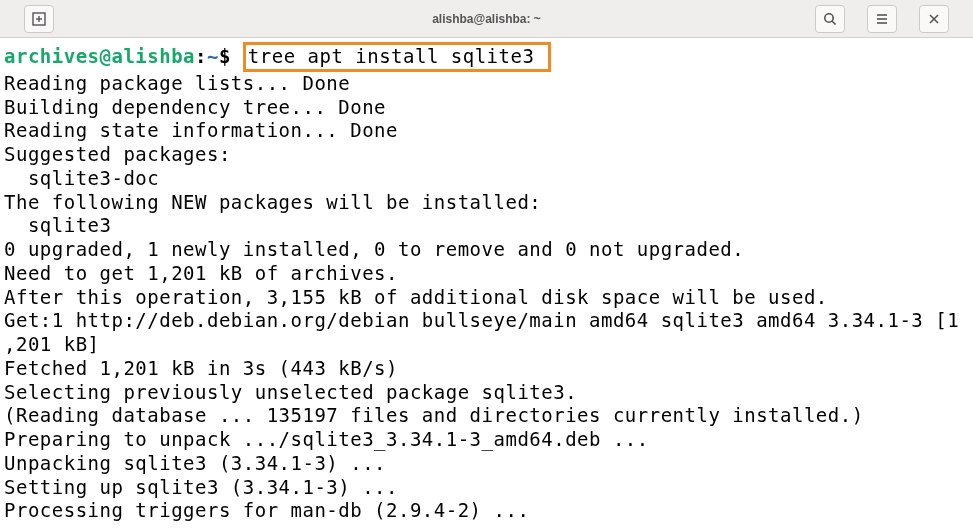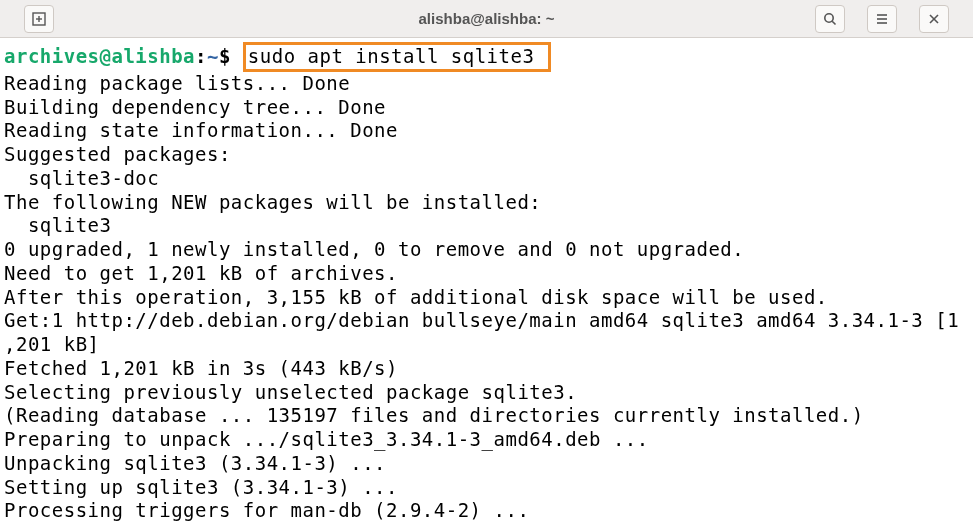--- a/index.html
+++ b/index.html
@@ -13,21 +13,21 @@
   }
   .titlebar {
     height: 38px;
     background: #f0eeed;
     border-bottom: 1px solid #d5d0cc;
     display: flex;
     align-items: center;
     padding: 0 24px;
     gap: 22px;
     font-family: sans-serif;
-    font-size: 15px;
+    font-size: 12px;
     color: #3a3a3a;
   }
   .titlebar .tb-btn {
     width: 30px;
     height: 28px;
     border: 1px solid #cfc9c4;
     border-radius: 4px;
     background: #faf9f8;
     display: flex;
     align-items: center;
@@ -88,21 +88,21 @@
     </svg>
   </div>
   <div class="tb-btn">
     <svg width="14" height="14" viewBox="0 0 14 14">
       <line x1="3" y1="3" x2="11" y2="11" stroke="#555" stroke-width="1.6"></line>
       <line x1="11" y1="3" x2="3" y2="11" stroke="#555" stroke-width="1.6"></line>
     </svg>
   </div>
 </div>
 
-<div class="terminal-body"><span class="prompt-user">archives@alishba</span><span class="prompt-colon">:</span><span class="prompt-path">~</span><span class="prompt-dollar">$</span> <span class="highlight"><span>sudo apt install sqlite3</span> </span>
+<div class="terminal-body"><span class="prompt-user">archives@alishba</span><span class="prompt-colon">:</span><span class="prompt-path">~</span><span class="prompt-dollar">$</span> <span class="highlight"><span>tree apt install sqlite3</span> </span>
 <span id="output-lines">Reading package lists... Done
 Building dependency tree... Done
 Reading state information... Done
 Suggested packages:
   sqlite3-doc
 The following NEW packages will be installed:
   sqlite3
 0 upgraded, 1 newly installed, 0 to remove and 0 not upgraded.
 Need to get 1,201 kB of archives.
 After this operation, 3,155 kB of additional disk space will be used.

